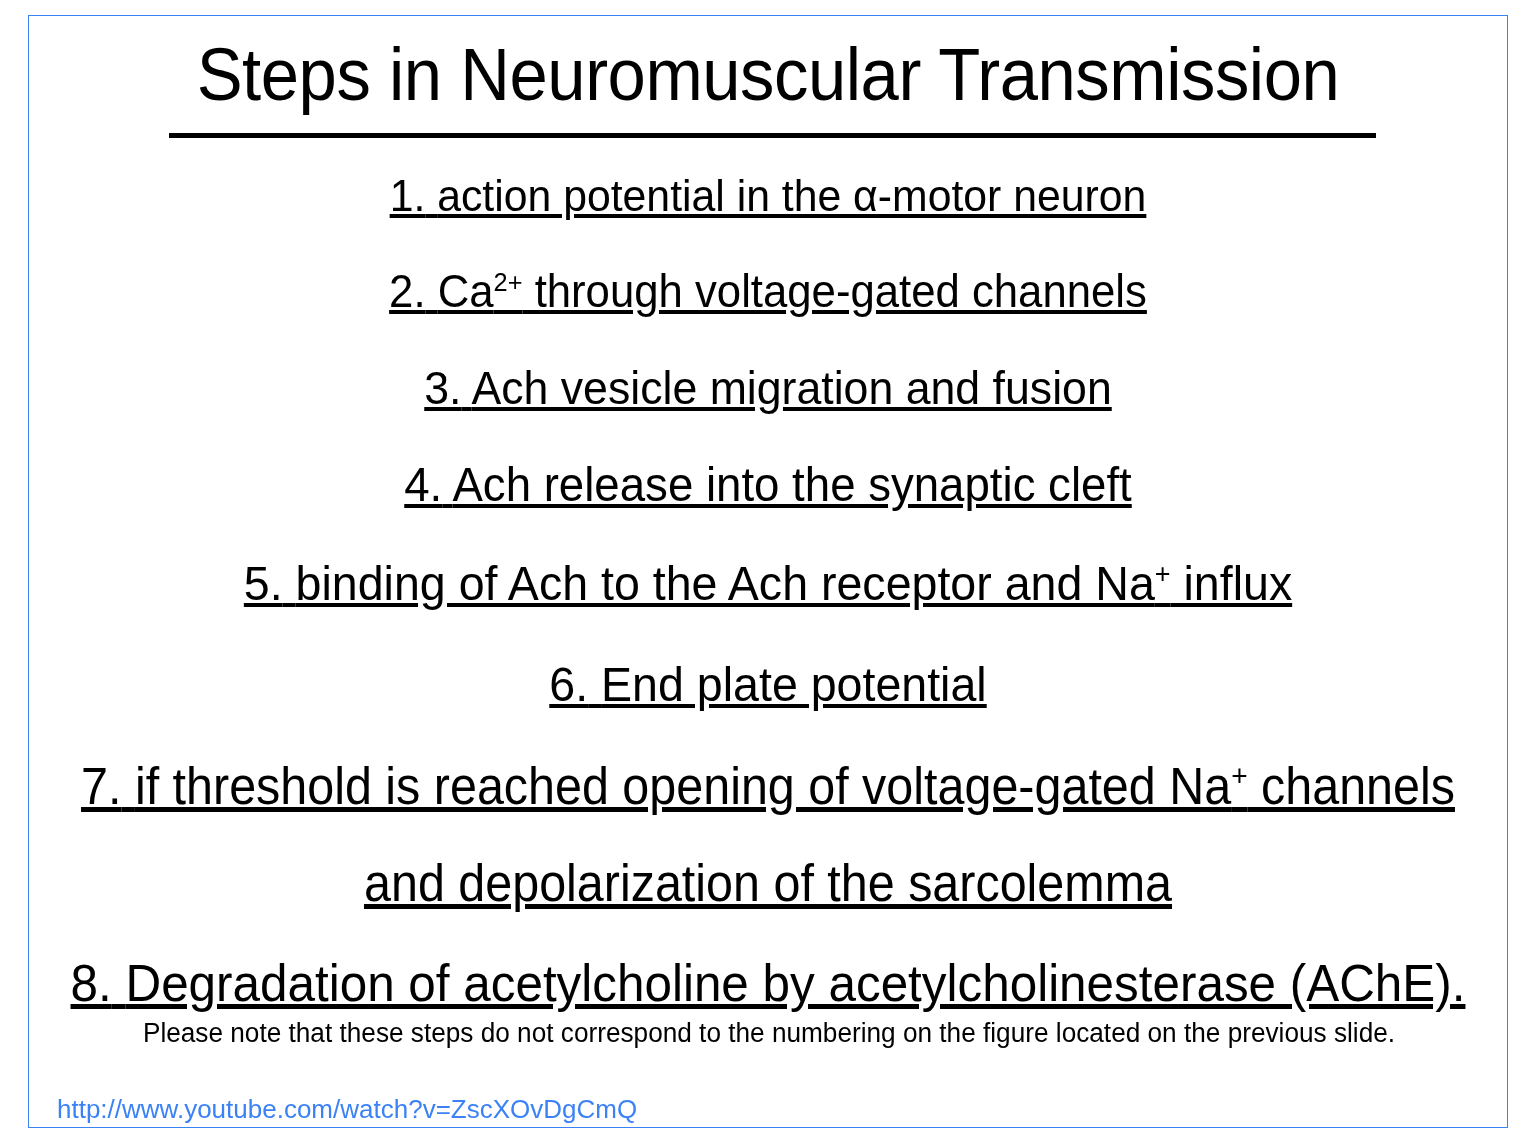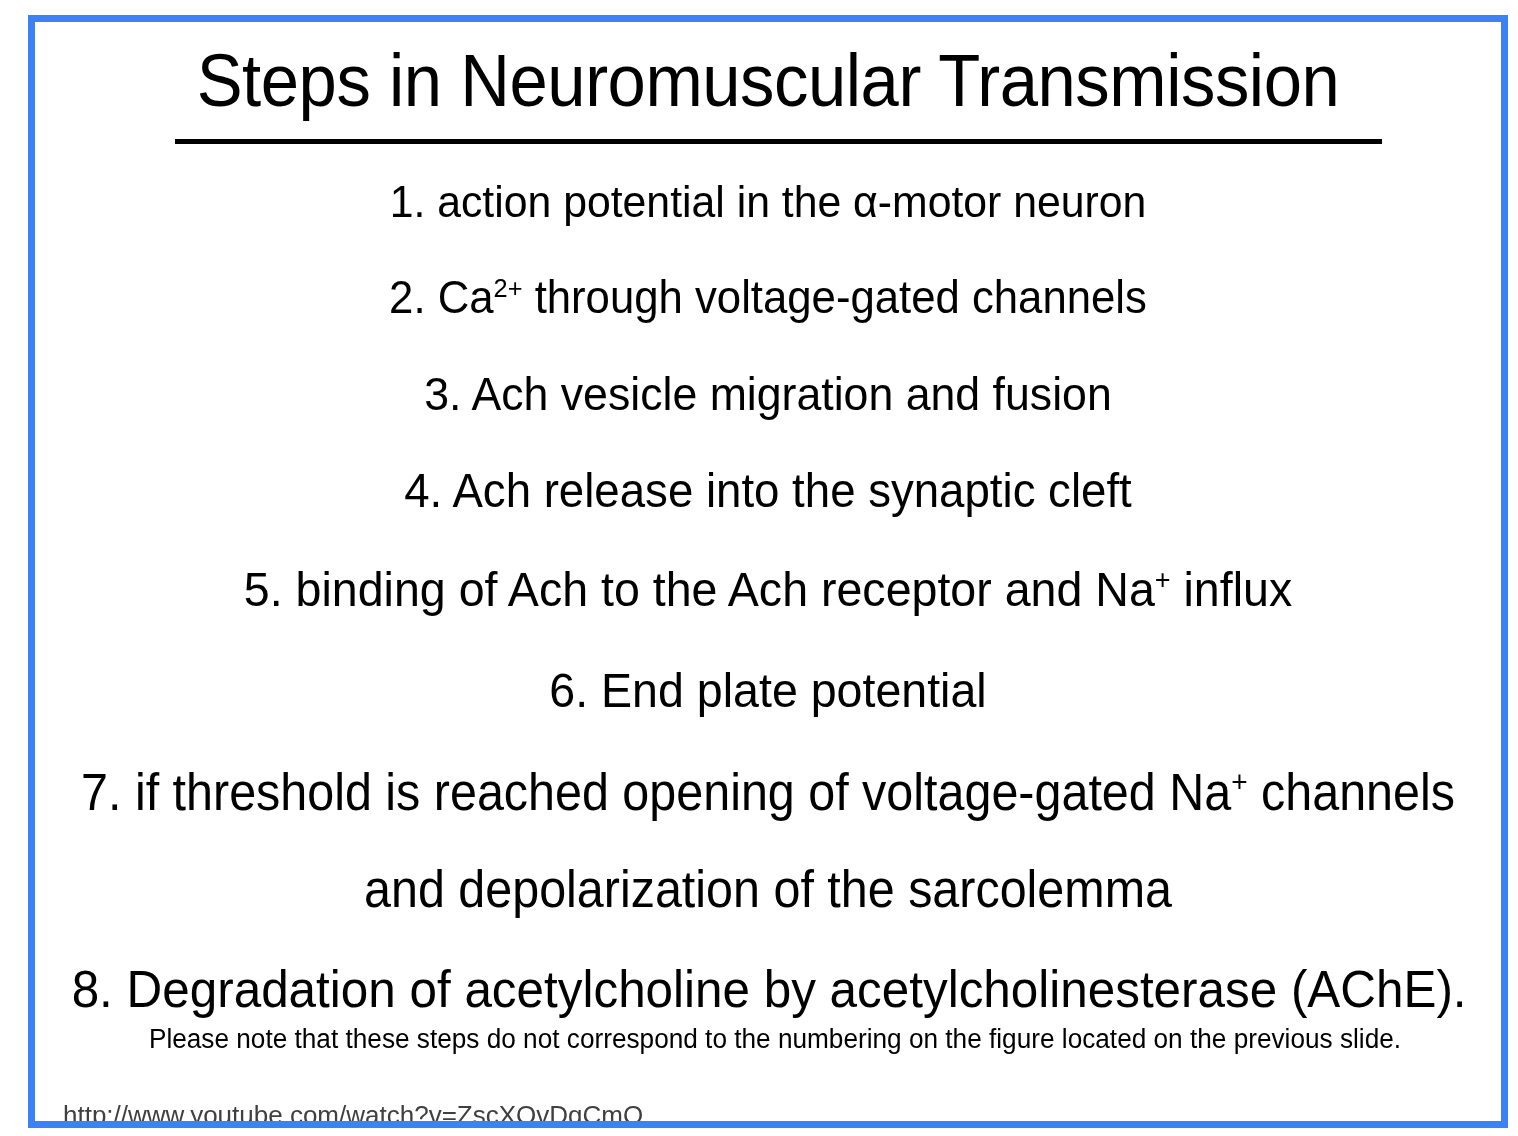--- a/index.html
+++ b/index.html
@@ -15,21 +15,21 @@
     overflow: hidden;
   }
 
   
   .slide {
     position: absolute;
     left: 28px;
     top: 15px;
     width: 1480px;
     height: 1113px;
-    border: 7px solid #3b82f6;
+    border: 1px solid #3b82f6;
     background: #ffffff;
     box-sizing: border-box;
     overflow: hidden;
   }
 
   
   .title-block {
     position: absolute;
     left: 0;
     top: 0;
@@ -54,20 +54,21 @@
     height: 5px;
     background: #000000;
   }
 
   
   .steps {
     position: absolute;
     left: 0;
     top: 135px;
     width: 100%;
+    text-decoration: underline;
   }
   .step {
     text-align: center;
     white-space: nowrap;
     font-weight: 400;
     line-height: 1.0;
     transform: scaleX(0.95);
     transform-origin: center center;
   }
   .step-1  { font-size: 45px; margin-top: 22px; }
@@ -105,21 +106,21 @@
     left: 0;
     top: 1078px;
     width: 100%;
     height: 40px;
   }
   .footer-link {
     position: absolute;
     font-size: 26px;
     text-decoration: underline;
     text-underline-offset: 4px;
-    color: #404040;
+    color: #3b82f6;
     white-space: nowrap;
     cursor: pointer;
   }
   .footer-link.left  { left: 28px;  text-decoration: none; }
   .footer-link.right { right: 2px; }
 </style>
 </head>
 <body>
 
 <div class="slide">

